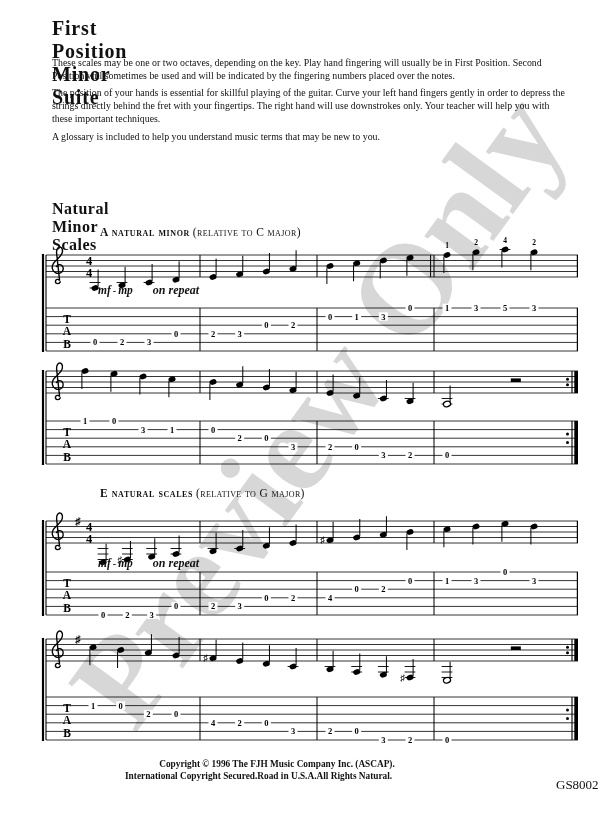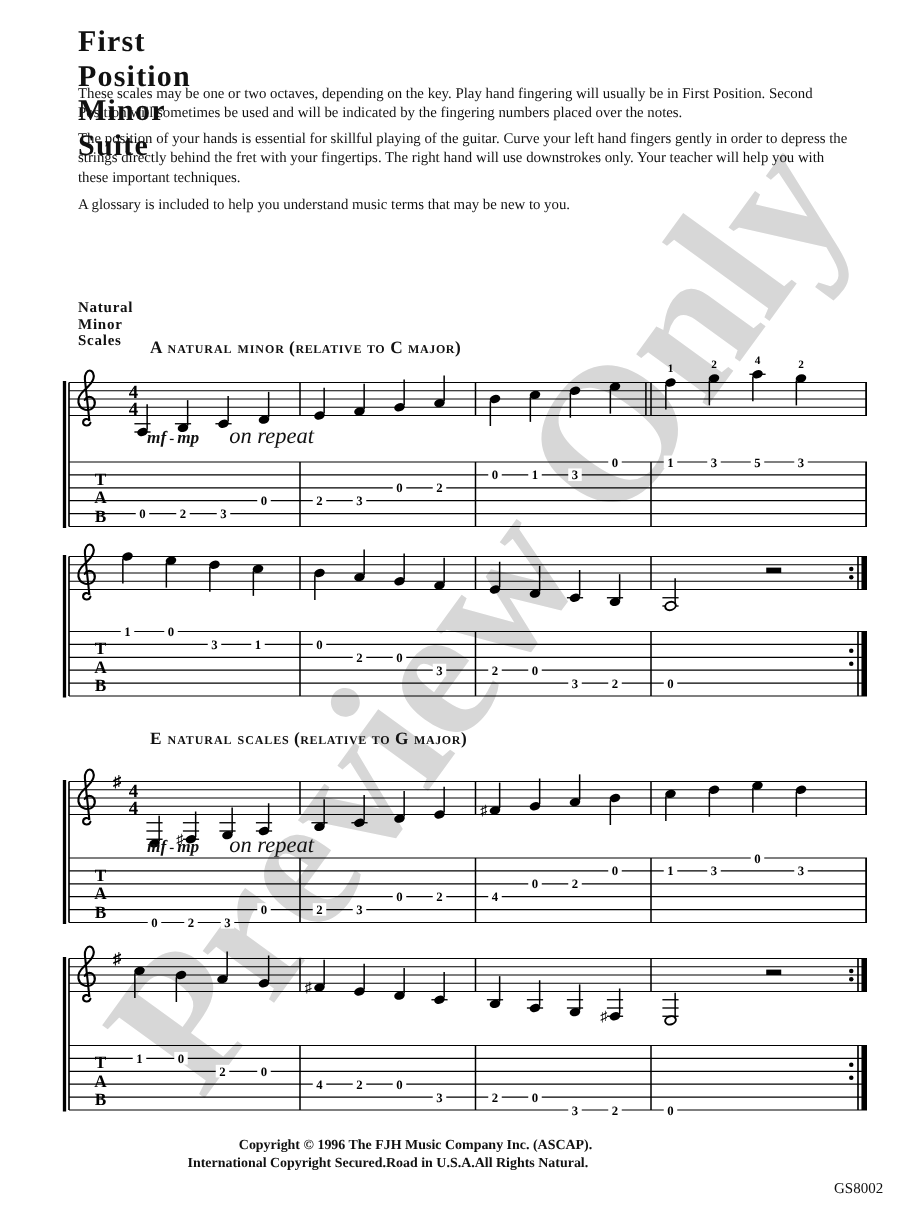--- a/index.html
+++ b/index.html
@@ -7,32 +7,32 @@
         font-family:"Liberation Serif",serif;color:#111;}
   .watermark{position:absolute;left:318px;top:410px;transform:translate(-50%,-50%) rotate(-54deg);
         font-family:"Liberation Serif",serif;font-weight:bold;font-size:128px;color:#d7d7d7;
         white-space:nowrap;z-index:0;}
   .layer{position:absolute;left:0;top:0;z-index:2;}
   #music{position:absolute;left:0;top:0;z-index:1;}
   .title{position:absolute;left:52px;top:17px;font-size:20px;font-weight:bold;letter-spacing:0.8px;}
   .intro{position:absolute;left:52px;top:57px;width:516px;font-size:9.9px;line-height:12.9px;}
   .intro p{margin:0 0 4.6px 0;}
   .mus{font-weight:bold;font-style:italic;}
-  .h2{position:absolute;left:52px;top:200px;font-size:10px;font-weight:bold;letter-spacing:0.5px;}
+  .h2{position:absolute;left:52px;top:200px;font-size:16px;font-weight:bold;letter-spacing:0.5px;}
   .scale-head{position:absolute;left:68px;font-size:11.5px;font-variant:small-caps;white-space:nowrap;}
   .scale-head .sh-main{font-weight:bold;letter-spacing:0.6px;margin-left:32px;}
-  .scale-head .sh-paren{font-weight:bold;letter-spacing:0.4px;}
+  .scale-head .sh-paren{font-weight:normal;letter-spacing:0.4px;}
   .dyn{position:absolute;left:98px;font-size:11px;white-space:nowrap;}
   .dyn .d{font-weight:bold;font-style:italic;font-size:11.5px;}
   .dyn .sep{font-weight:bold;font-size:10px;padding:0 2px;}
-  .dyn .tail{font-style:italic;font-size:15px;padding-left:20px;}
+  .dyn .tail{font-style:italic;font-size:12px;padding-left:20px;font-weight:bold;}
   .footer{position:absolute;left:0;top:758px;width:554px;text-align:center;
           font-size:9.3px;font-weight:bold;line-height:12px;}
   .footer .l3{display:flex;padding:0 108px 0 125px;}
-  .plate{position:absolute;left:556px;top:777px;font-size:10px;margin-top:10px;}
+  .plate{position:absolute;left:556px;top:777px;font-size:13px;}
 </style>
 </head>
 <body>
 
 <div class="page">
 
   <div class="watermark">Preview Only</div>
 
   <svg id="music" width="612" height="816" viewBox="0 0 612 816">
       <g>

